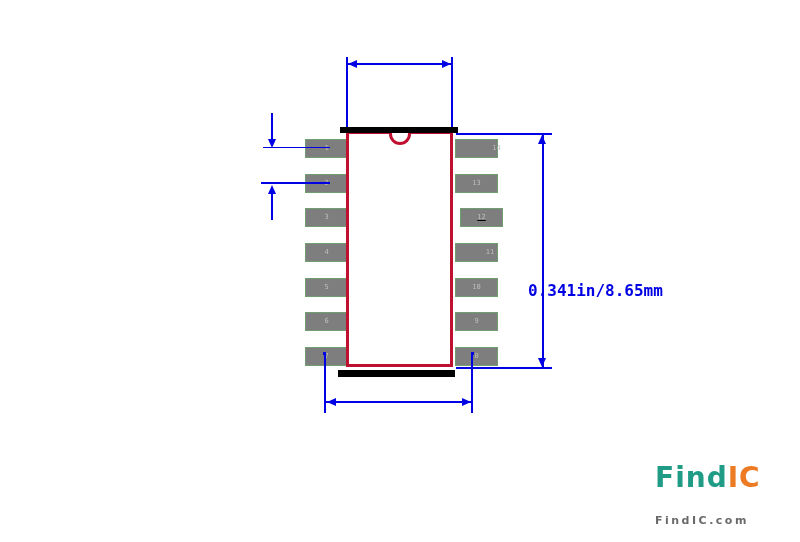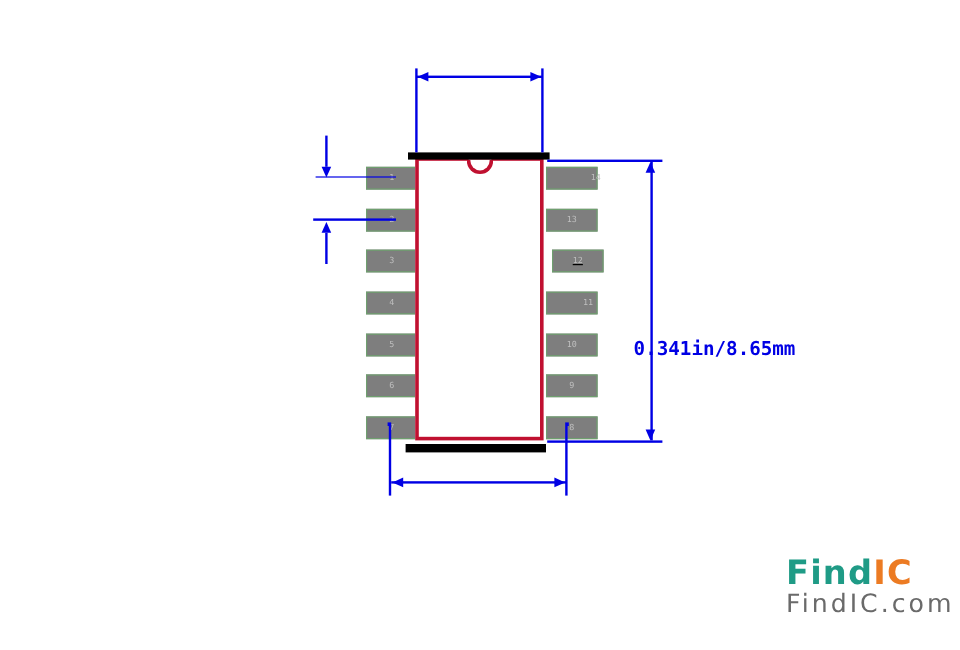--- a/index.html
+++ b/index.html
@@ -27,21 +27,21 @@
   .notch{position:absolute;left:389px;top:133px;width:22px;height:12px;box-sizing:border-box;
          border:3px solid var(--body-red,#c01030);border-top:none;
          border-radius:0 0 11px 11px;background:#fff;z-index:4;}
   .blackbar{position:absolute;background:#000;z-index:5;}
   .bluez{z-index:6;}
   #logo{position:absolute;left:655px;top:464px;line-height:1;z-index:7;
         font-family:"DejaVu Sans",sans-serif;}
   #logo .l1{font-weight:bold;font-size:28px;letter-spacing:1px;}
   #logo .l1 .find{color:var(--logo-teal,#1f9b86);}
   #logo .l1 .ic{color:var(--logo-orange,#ec7b23);}
-  #logo .l2{margin-top:1px;font-weight:normal;font-size:21px;letter-spacing:2.5px;
+  #logo .l2{margin-top:23px;font-weight:bold;font-size:11px;letter-spacing:2.5px;
             color:var(--logo-gray,#6a6a6a);}
 </style>
 </head>
 <body>
 
 <div id="stage">
 
   <div class="pad" style="left:305px;top:139px;">
       <span>1</span>
     </div>

